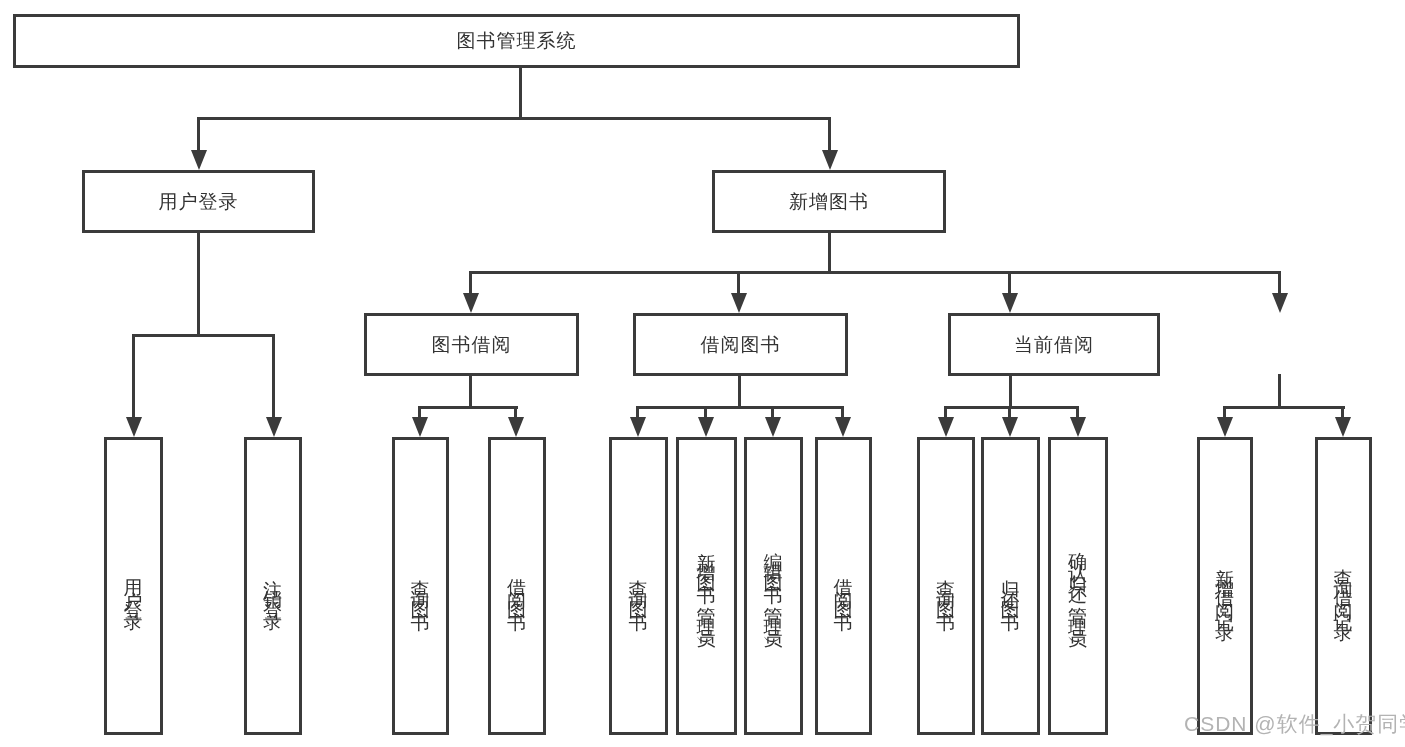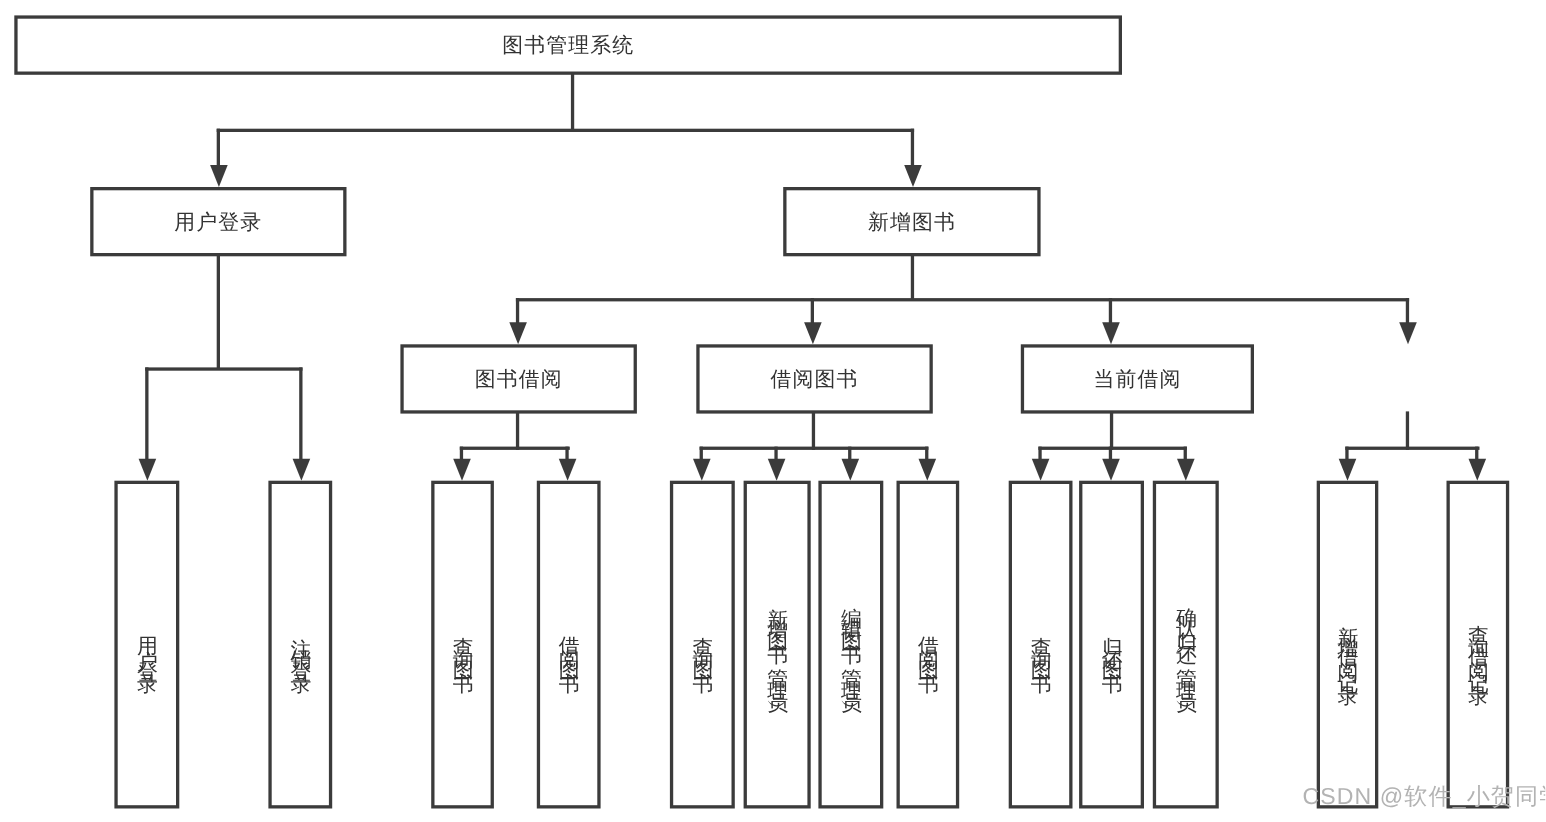--- a/index.html
+++ b/index.html
@@ -82,21 +82,21 @@
   <div class="arrow" style="left:1002px;top:293px;"></div>
   <div class="vline" style="left:1278px;top:271px;height:25px;"></div>
   <div class="arrow" style="left:1272px;top:293px;"></div>
 
   <div class="node" style="left:364px;top:313px;width:215px;height:63px;">
     <span class="node-label">图书借阅</span>
   </div>
   <div class="node" style="left:633px;top:313px;width:215px;height:63px;">
     <span class="node-label">借阅图书</span>
   </div>
-  <div class="node" style="left:928px;top:313px;width:212px;height:63px;">
+  <div class="node" style="left:948px;top:313px;width:212px;height:63px;">
     <span class="node-label">当前借阅</span>
   </div>
 
   <div class="vline" style="left:469px;top:374px;height:35px;"></div>
   <div class="hline" style="left:418px;top:406px;width:100px;"></div>
   <div class="vline" style="left:418px;top:406px;height:14px;"></div>
   <div class="arrow" style="left:412px;top:417px;"></div>
   <div class="vline" style="left:514px;top:406px;height:14px;"></div>
   <div class="arrow" style="left:508px;top:417px;"></div>
 

